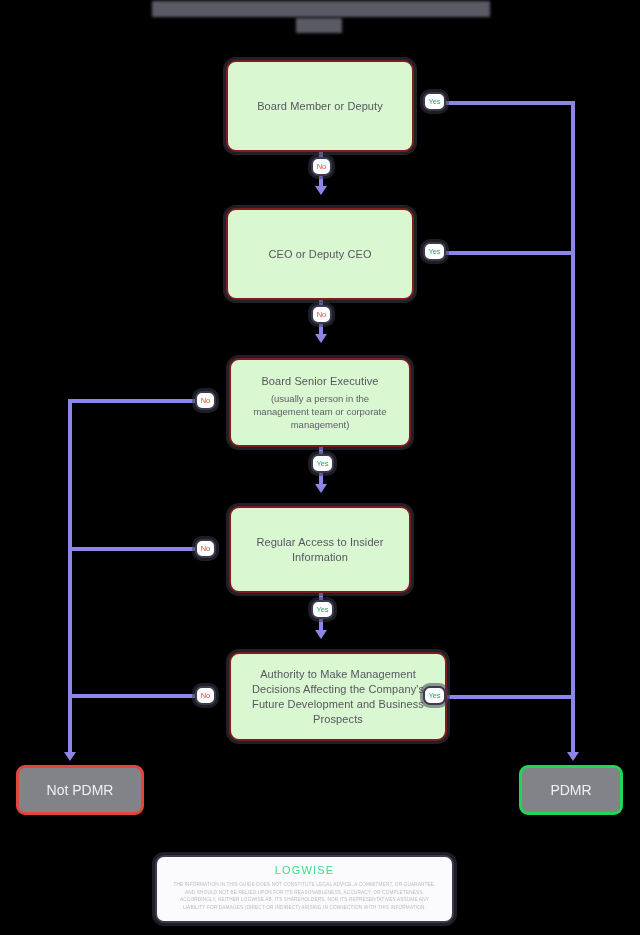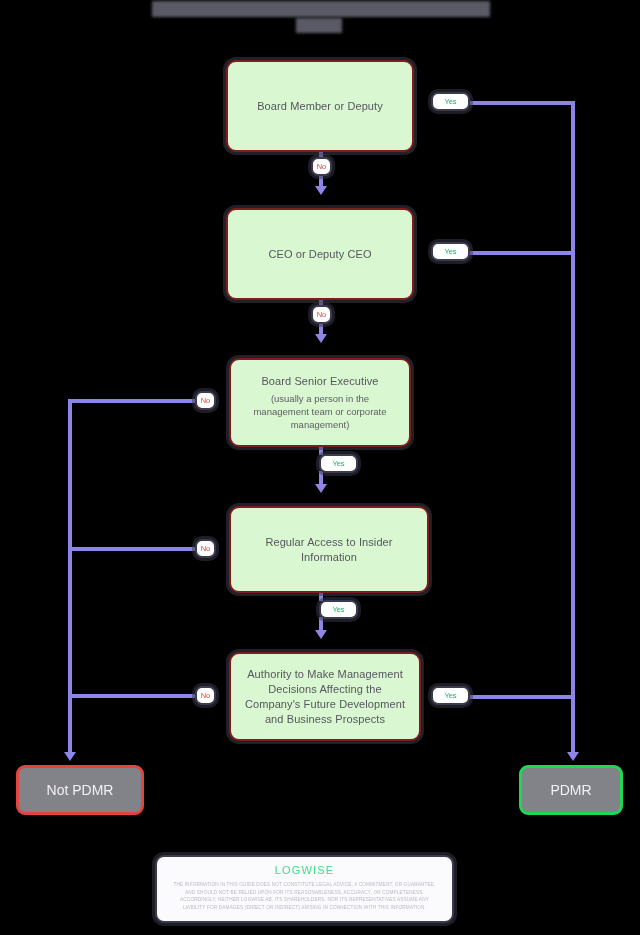--- a/index.html
+++ b/index.html
@@ -94,21 +94,21 @@
     border: 2px solid #3b3b4d;
     border-radius: 7px;
     display: flex;
     align-items: center;
     justify-content: center;
     font-size: 7.5px;
     height: 19px;
     box-shadow: 0 0 0 3px rgba(58,58,74,0.5);
     z-index: 6;
   }
-  .pill.yes { color: #17b26a; width: 39px; margin-left: 8px; }
+  .pill.yes { color: #17b26a; width: 23px; }
   .pill.no  { color: #e0453e; width: 21px; }
 
   
   #footer-card {
     position: absolute;
     left: 155px; top: 855px;
     width: 299px; height: 68px;
     background: #fbfbfd;
     border: 2px solid #3b3b4d;
     border-radius: 9px;
@@ -183,25 +183,25 @@
 
   <div class="node" id="node-ceo" style="left:226px; top:208px; width:188px; height:92px;">
     <div class="title">CEO or Deputy CEO</div>
   </div>
 
   <div class="node" id="node-other-senior-executive" style="left:229px; top:358px; width:182px; height:89px; padding:0 12px;">
     <div class="title">Board Senior Executive</div>
     <div class="sub">(usually a person in the management team or corporate management)</div>
   </div>
 
-  <div class="node" id="node-insider-information" style="left:229px; top:506px; width:200px; height:87px; padding:0 24px;">
+  <div class="node" id="node-insider-information" style="left:229px; top:506px; width:182px; height:87px; padding:0 24px;">
     <div class="title">Regular Access to Insider Information</div>
   </div>
 
-  <div class="node" id="node-authority" style="left:229px; top:652px; width:192px; height:89px; padding:0 12px;">
+  <div class="node" id="node-authority" style="left:229px; top:652px; width:218px; height:89px; padding:0 12px;">
     <div class="title">Authority to Make Management Decisions Affecting the Company's Future Development and Business Prospects</div>
   </div>
 
   <div class="terminal" id="node-not-pdmr" style="left:16px; top:765px; width:128px; height:50px;">
     <span>Not PDMR</span>
   </div>
 
   <div class="terminal" id="node-pdmr" style="left:519px; top:765px; width:104px; height:50px;">
     <span>PDMR</span>
   </div>

